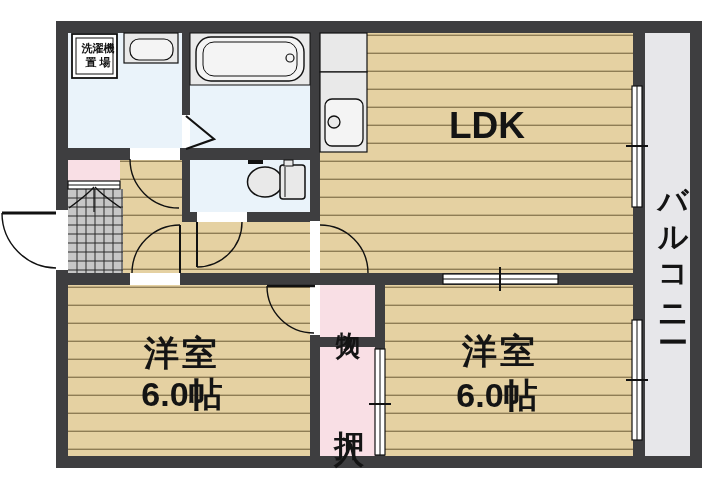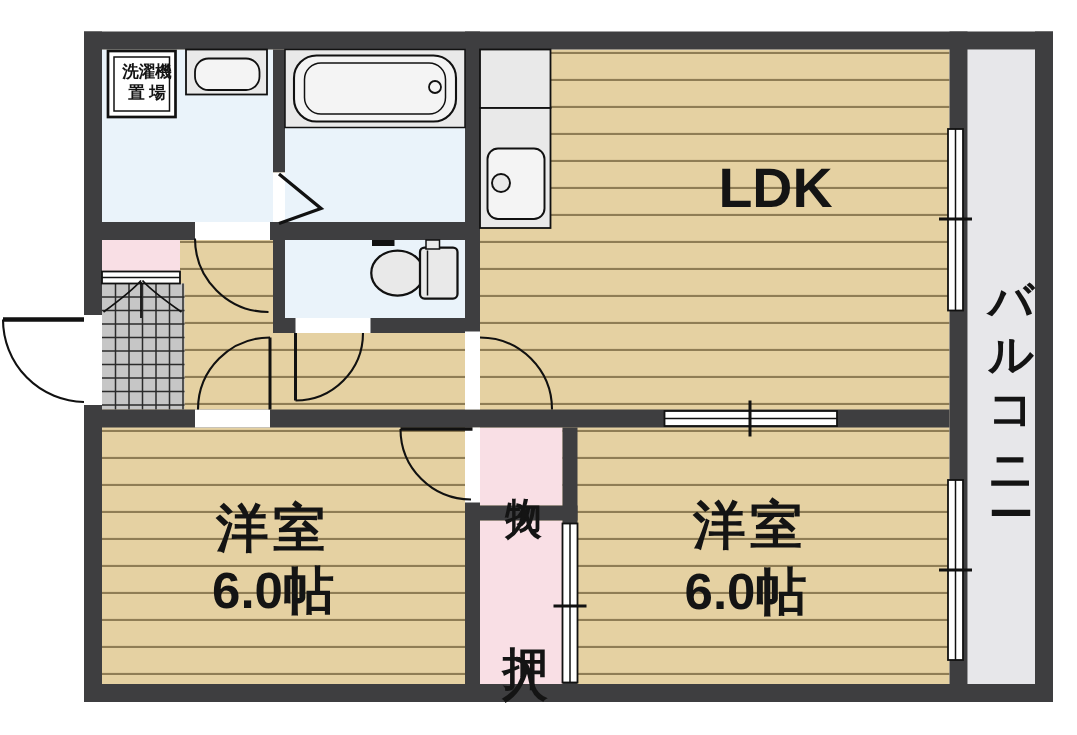--- a/index.html
+++ b/index.html
@@ -149,21 +149,21 @@
       <line x1="94" y1="188" x2="94" y2="212"></line>
     </g>
   </g>
 </svg>
 
 <div class="label" style="left:73px;top:41px;width:50px;font-size:11px;line-height:14px;">
   <div>洗濯機</div>
   <div>置 場</div>
 </div>
 
-<div class="label" style="left:419px;top:107px;width:136px;font-size:37px;text-align:right;">LDK</div>
+<div class="label" style="left:419px;top:107px;width:136px;font-size:37px;">LDK</div>
 
 <div class="label" style="left:109px;top:335px;width:146px;font-size:35px;letter-spacing:3px;">洋室</div>
 <div class="label" style="left:102px;top:377px;width:160px;font-size:34px;">6.0帖</div>
 
 <div class="label" style="left:427px;top:333px;width:146px;font-size:35px;letter-spacing:3px;">洋室</div>
 <div class="label" style="left:417px;top:378px;width:160px;font-size:34px;">6.0帖</div>
 
 <div class="label vtext" style="left:651px;top:144px;width:38px;height:210px;font-size:30px;letter-spacing:6px;">バルコニー</div>
 
 <div class="label vtext" style="left:333px;top:287px;width:28px;height:55px;font-size:24px;letter-spacing:2px;">物入</div>

